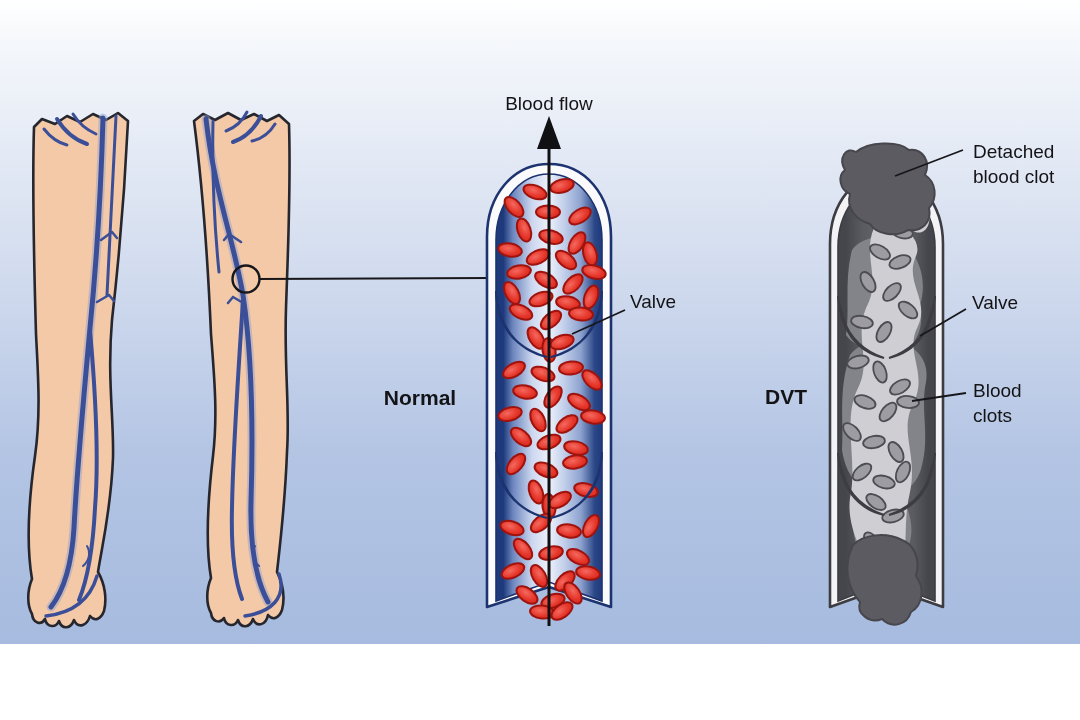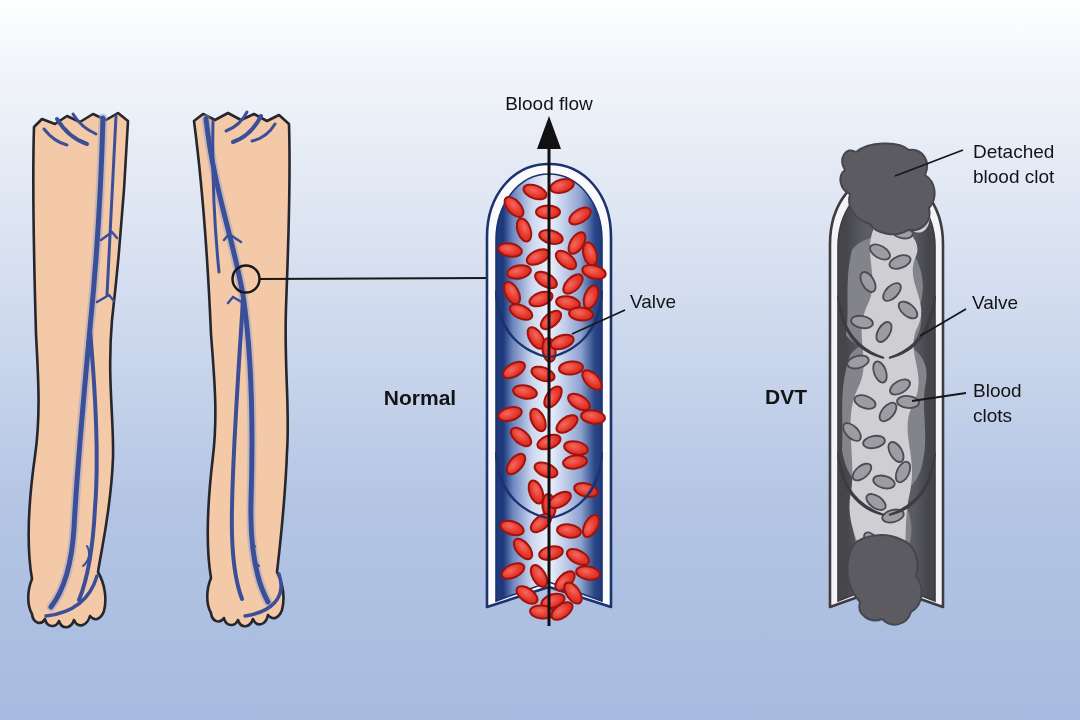--- a/index.html
+++ b/index.html
@@ -1,18 +1,18 @@
 <!DOCTYPE html>
 <html><head>
 <meta charset="utf-8">
 <style>
   html,body{margin:0;padding:0;}
   body{width:1080px;height:720px;overflow:hidden;font-family:"Liberation Sans",sans-serif;}
   .stage{
-    position:relative;width:1080px;height:720px;
+    position:relative;width:1080px;height:644px;
     background:linear-gradient(180deg,#feffff 0%,#f2f5fa 9%,#d6dff0 38%,#b4c5e4 70%,#a6bbdf 100%);
   }
   svg{position:absolute;left:0;top:0;}
   .skin{fill:#f4c9a7;stroke:#26262e;stroke-width:2.6;stroke-linejoin:round;}
   .vein{stroke:#3b4f99;fill:none;stroke-linecap:round;stroke-linejoin:round;}
   .vein-soft{stroke:#8fa0d0;opacity:.45;fill:none;stroke-linecap:round;}
   .leader{stroke:#17171a;stroke-width:1.8;fill:none;}
   .wallN{fill:#fbfbfd;stroke:#1c3370;stroke-width:2.6;stroke-linejoin:round;}
   .wallD{fill:#f4f4f6;stroke:#3c3c42;stroke-width:2.6;stroke-linejoin:round;}
   .lumenN{fill:url(#lumGrad);stroke:#1c3370;stroke-width:1.6;}

